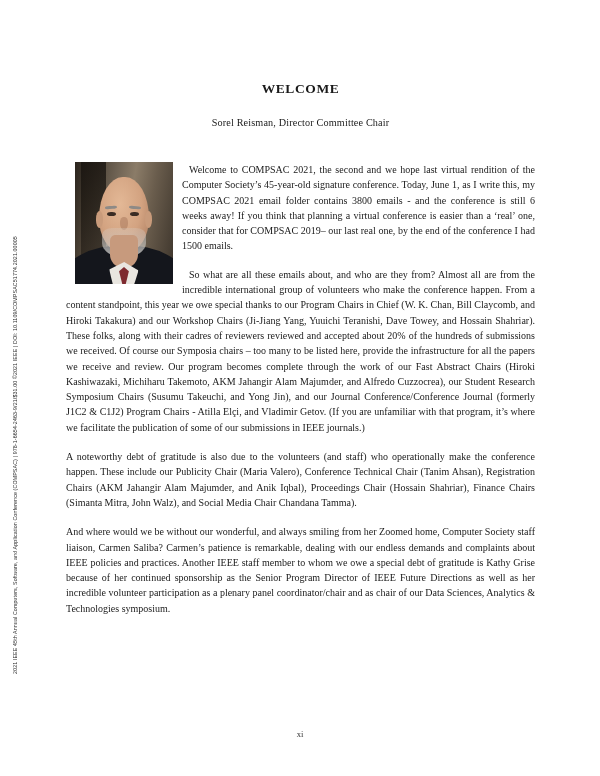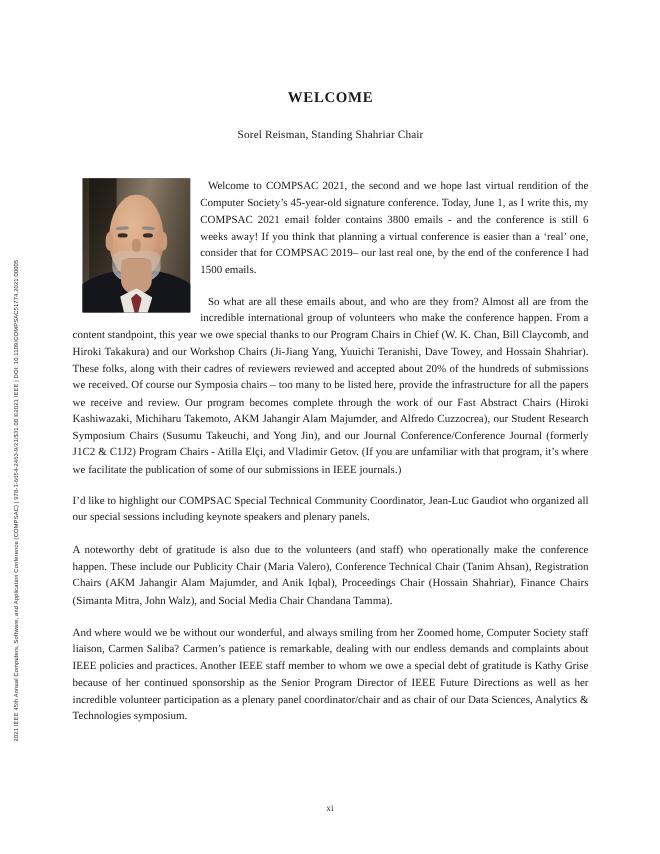--- a/index.html
+++ b/index.html
@@ -247,21 +247,21 @@
 <body>
 
 <div id="sidebar">
   <div class="vline" id="vtext-bottom">2021 IEEE 45th Annual Computers, Software, and Application Conference (COMPSAC) | 978-1-6654-2463-9/21/$31.00 ©2021 IEEE | DOI: 10.1109/COMPSAC51774.2021.00005</div>
 </div>
 
 <div id="content">
 
   <h1 id="page-title">WELCOME</h1>
 
-  <p id="byline">Sorel Reisman, Standing Shahriar Chair</p>
+  <p id="byline">Sorel Reisman, Director Committee Chair</p>
 
   <div id="portrait-wrap">
     <div id="portrait">
       <div class="bg"></div>
       <div class="suit"></div>
       <div class="head"></div>
       <div class="ear-l"></div>
       <div class="ear-r"></div>
       <div class="brow-l"></div>
       <div class="brow-r"></div>
@@ -273,21 +273,20 @@
       <div class="neck"></div>
       <div class="shirt"></div>
       <div class="tie"></div>
     </div>
   </div>
 
   <p class="para" id="para-1">Welcome to COMPSAC 2021, the second and we hope last virtual rendition of the Computer Society’s 45-year-old signature conference. Today, June 1, as I write this, my COMPSAC 2021 email folder contains 3800 emails - and the conference is still 6 weeks away!  If you think that planning a virtual conference is easier than a ‘real’ one, consider that for COMPSAC 2019– our last real one, by the end of the conference I had 1500 emails.</p>
 
   <p class="para" id="para-2">So what are all these emails about, and who are they from?  Almost all are from the incredible international group of volunteers who make the conference happen.  From a content standpoint, this year we owe special thanks to our Program Chairs in Chief (W. K. Chan, Bill Claycomb, and Hiroki Takakura) and our Workshop Chairs (Ji-Jiang Yang, Yuuichi Teranishi, Dave Towey, and Hossain Shahriar).  These folks, along with their cadres of reviewers reviewed and accepted about 20% of the hundreds of submissions we received. Of course our Symposia chairs – too many to be listed here, provide the infrastructure for all the papers we receive and review.  Our program becomes complete through the work of our Fast Abstract Chairs (Hiroki Kashiwazaki, Michiharu Takemoto, AKM Jahangir Alam Majumder, and Alfredo Cuzzocrea), our Student Research Symposium Chairs (Susumu Takeuchi, and Yong Jin), and our Journal Conference/Conference Journal (formerly J1C2 &amp; C1J2) Program Chairs - Atilla Elçi, and Vladimir Getov. (If you are unfamiliar with that program, it’s where we facilitate the publication of some of our submissions in IEEE journals.)</p>
 
-  <p class="para" id="para-3">I’d like to highlight our COMPSAC Special Technical Community Coordinator, Jean-Luc Gaudiot who organized all our special sessions including keynote speakers and plenary panels.</p>
 
   <p class="para" id="para-4">A noteworthy debt of gratitude is also due to the volunteers (and staff) who operationally make the conference happen. These include our Publicity Chair (Maria Valero), Conference Technical Chair (Tanim Ahsan), Registration Chairs (AKM Jahangir Alam Majumder, and Anik Iqbal), Proceedings Chair (Hossain Shahriar), Finance Chairs (Simanta Mitra, John Walz), and Social Media Chair Chandana Tamma).</p>
 
   <p class="para" id="para-5">And where would we be without our wonderful, and always smiling from her Zoomed home, Computer Society staff liaison, Carmen Saliba?  Carmen’s patience is remarkable, dealing with our endless demands and complaints about IEEE policies and practices.  Another IEEE staff member to whom we owe a special debt of gratitude is Kathy Grise because of her continued sponsorship as the Senior Program Director of IEEE Future Directions as well as her incredible volunteer participation as a plenary panel coordinator/chair and as chair of our Data Sciences, Analytics &amp; Technologies symposium.</p>
 
 </div>
 
 <div id="page-number">xi</div>
 
 </body></html>

